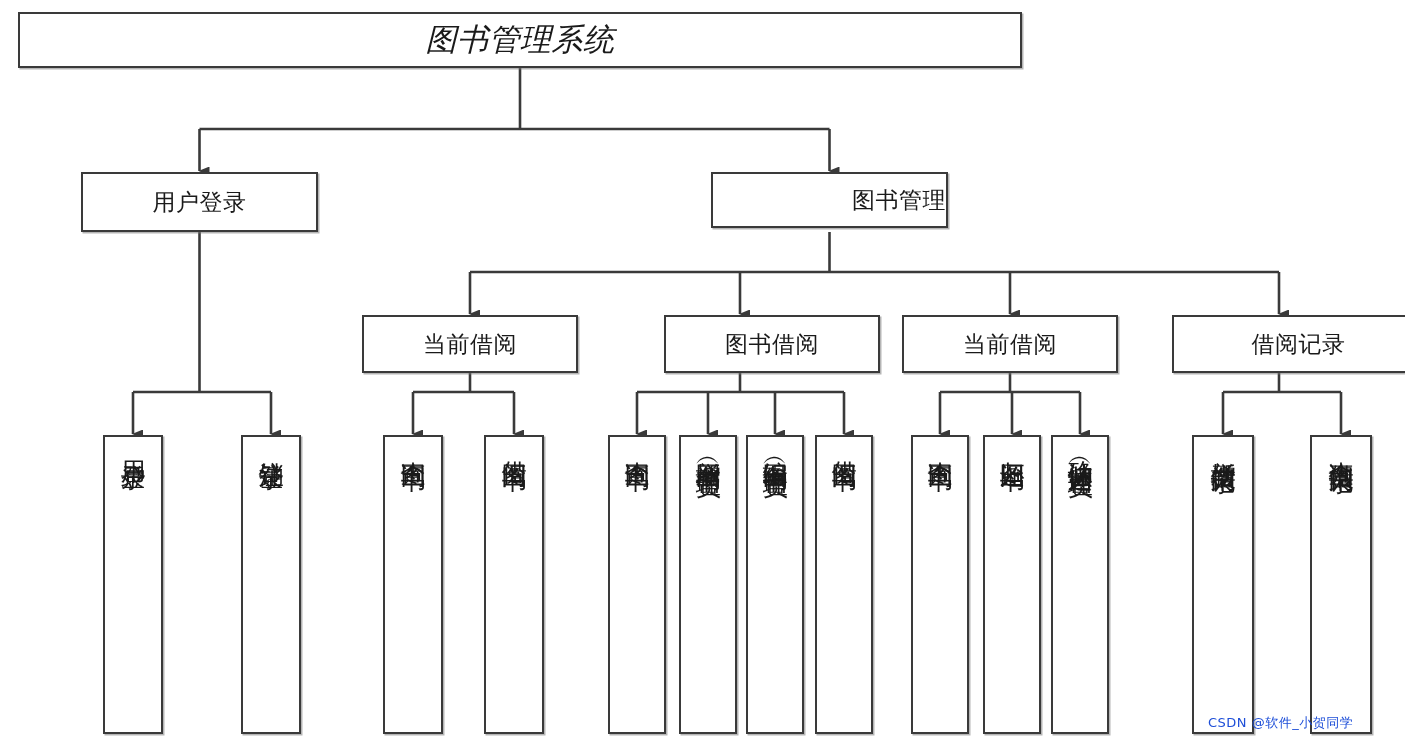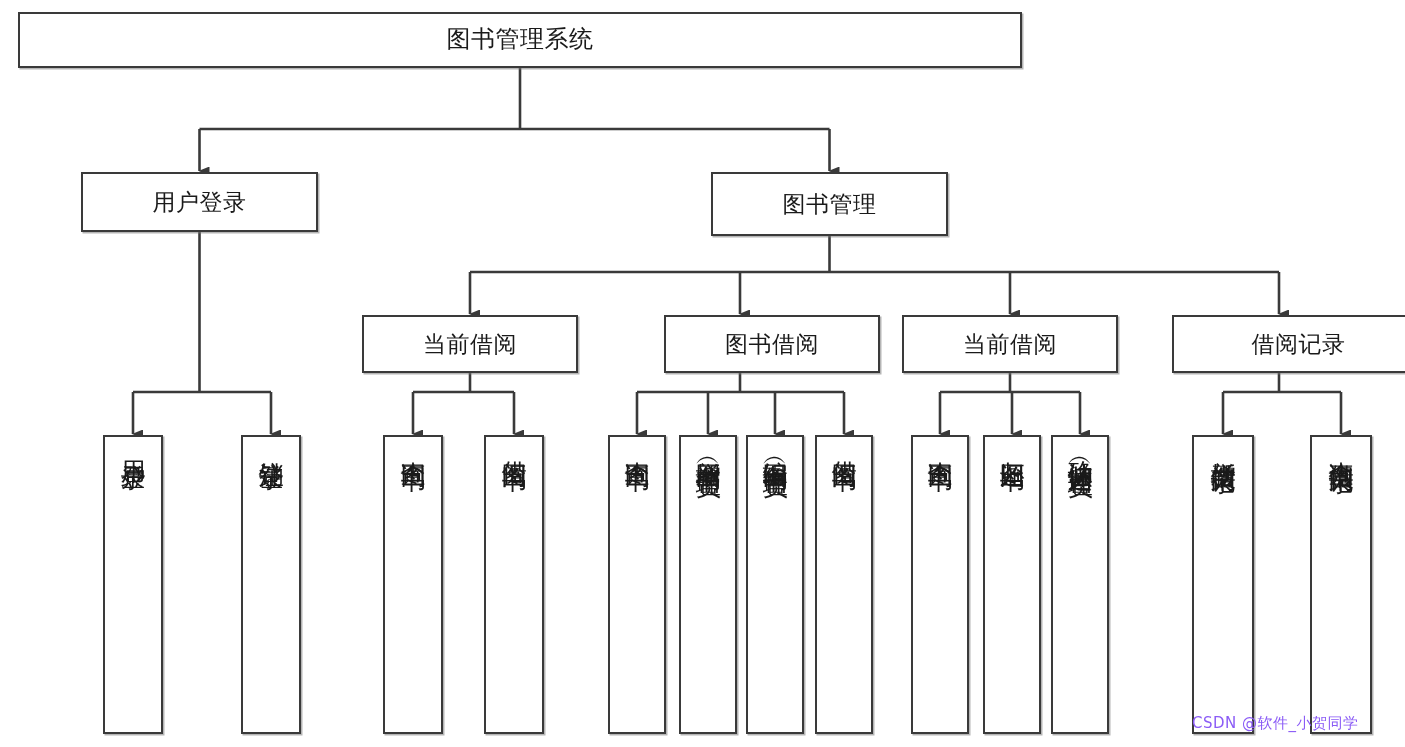--- a/index.html
+++ b/index.html
@@ -39,42 +39,44 @@
     line-height: 1.08;
     letter-spacing: 0.5px;
     text-align: center;
     white-space: pre;
   }
   
   .node.horiz > .label {
     font-size: 23px;
   }
   .node.root > .label {
-    font-size: 24px;
+    font-size: 31px;
+    font-style: italic;
   }
   
   .node.vert {
     align-items: flex-start;
     justify-content: center;
     padding-top: 4px;
   }
   .node.vert > .label {
     writing-mode: vertical-rl;
     text-orientation: upright;
     font-size: 25px;
     line-height: 1.02;
     letter-spacing: 2px;
   }
   .watermark {
     position: absolute;
-    font-size: 15px;
-    color: #8b5cf6;
+    font-size: 13px;
+    color: #1d4ed8;
     white-space: pre;
     letter-spacing: 0.5px;
     font-family: "DejaVu Sans", "Liberation Sans", sans-serif;
+    padding-left: 16px;
   }
 </style>
 </head>
 <body>
 
 <div id="canvas">
   <svg id="wires" viewBox="0 0 1405 747">
     <defs>
       <marker id="arrowhead" markerWidth="9" markerHeight="11" refX="4.5" refY="10" orient="auto" markerUnits="userSpaceOnUse">
         <path d="M0,0 L9,0 L4.5,11 Z" fill="#3a3a3a"></path>
@@ -117,21 +119,21 @@
       </g>
   </svg>
 
   <div id="nodes-layer">
       <div class="node horiz root" style="left: 18px; top: 12px; width: 1004px; height: 56px;">
         <span class="label">图书管理系统</span>
       </div>
       <div class="node horiz" style="left: 81px; top: 172px; width: 237px; height: 60px;">
         <span class="label">用户登录</span>
       </div>
-      <div class="node horiz" style="left: 711px; top: 172px; width: 237px; height: 64px;">
+      <div class="node horiz" style="left: 711px; top: 172px; width: 237px; height: 56px; justify-content: flex-end;">
         <span class="label">图书管理</span>
       </div>
       <div class="node horiz" style="left: 362px; top: 315px; width: 216px; height: 58px;">
         <span class="label">当前借阅</span>
       </div>
       <div class="node horiz" style="left: 632px; top: 315px; width: 216px; height: 58px; margin-left: 32px;">
         <span class="label">图书借阅</span>
       </div>
       <div class="node horiz" style="left: 902px; top: 315px; width: 216px; height: 58px;">
         <span class="label">当前借阅</span>

